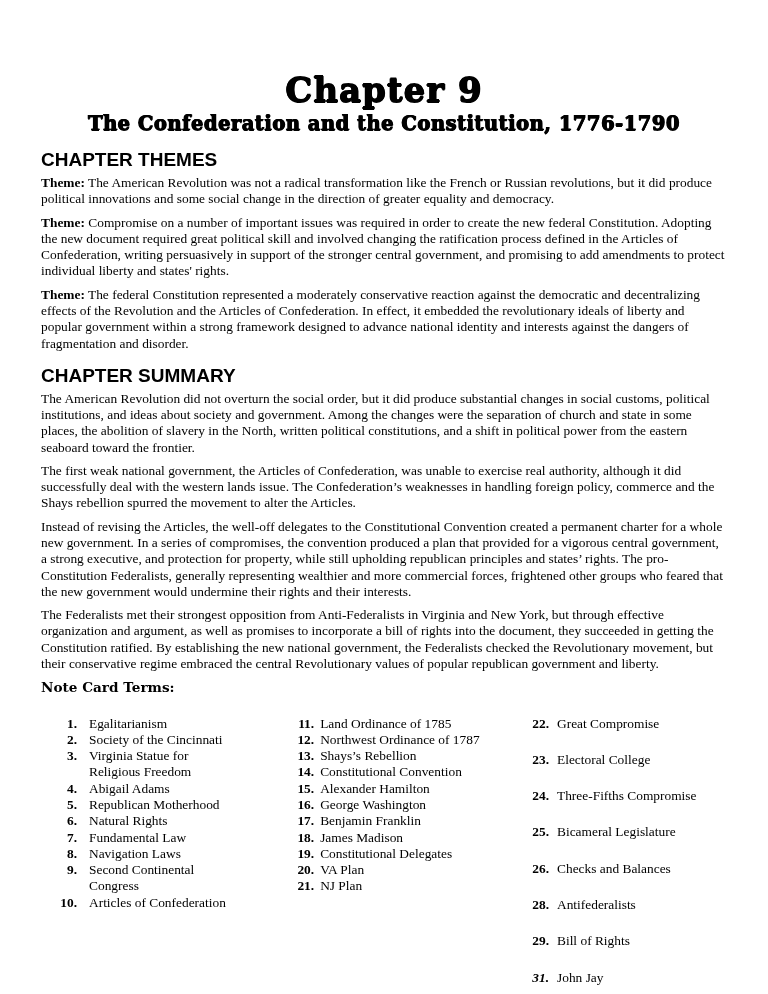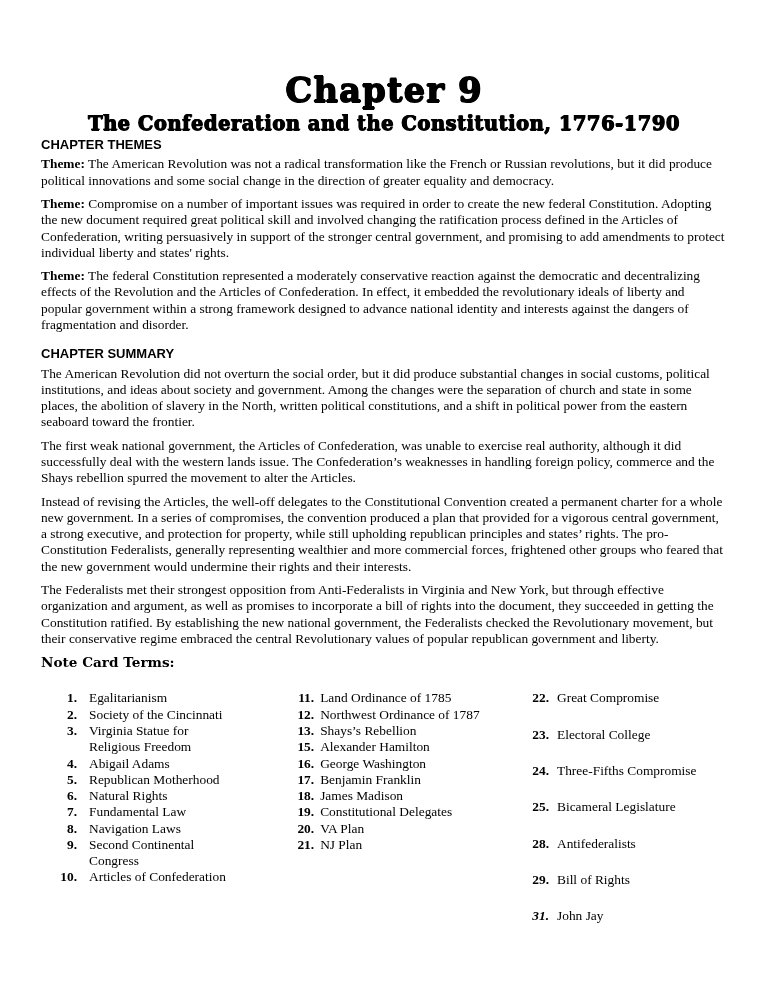--- a/index.html
+++ b/index.html
@@ -25,24 +25,24 @@
     margin: 2px 0 3px 0;
     text-align: center;
     font-family: "DejaVu Serif", serif;
     font-weight: 900;
     font-size: 19.5px;
     line-height: 1.1;
     letter-spacing: 0.5px;
     text-shadow: 0.6px 0 #000, -0.6px 0 #000, 0 0.5px #000;
   }
   .section-heading {
-    margin: 4px 0 4px 0;
+    margin: 16px 0 4px 0;
     font-family: "Liberation Sans", sans-serif;
     font-weight: bold;
-    font-size: 13px;
+    font-size: 19px;
     line-height: 1.1;
   }
   .section-heading.summary { margin-top: 14px; }
 
   .body-par {
     margin: 0 0 7px 0;
     font-size: 13.4px;
     line-height: 1.215;
     text-align: left;
   }
@@ -156,20 +156,24 @@
         </div>
       <div class="term-item">
           <span class="num">12.</span>
           <span class="txt">Northwest Ordinance of 1787</span>
         </div>
       <div class="term-item">
           <span class="num">13.</span>
           <span class="txt">Shays’s Rebellion</span>
         </div>
       <div class="term-item">
+          <span class="num">14.</span>
+          <span class="txt">Constitutional Convention</span>
+        </div>
+      <div class="term-item">
           <span class="num">15.</span>
           <span class="txt">Alexander Hamilton</span>
         </div>
       <div class="term-item">
           <span class="num">16.</span>
           <span class="txt">George Washington</span>
         </div>
       <div class="term-item">
           <span class="num">17.</span>
           <span class="txt">Benjamin Franklin</span>
@@ -201,20 +205,24 @@
           <span class="num">23.</span>
           <span class="txt">Electoral College</span>
         </div>
       <div class="term-item">
           <span class="num">24.</span>
           <span class="txt">Three-Fifths Compromise</span>
         </div>
       <div class="term-item">
           <span class="num">25.</span>
           <span class="txt">Bicameral Legislature</span>
+        </div>
+      <div class="term-item">
+          <span class="num">26.</span>
+          <span class="txt">Checks and Balances</span>
         </div>
       <div class="term-item">
           <span class="num">28.</span>
           <span class="txt">Antifederalists</span>
         </div>
       <div class="term-item">
           <span class="num">29.</span>
           <span class="txt">Bill of Rights</span>
         </div>
       <div class="term-item i-num">

